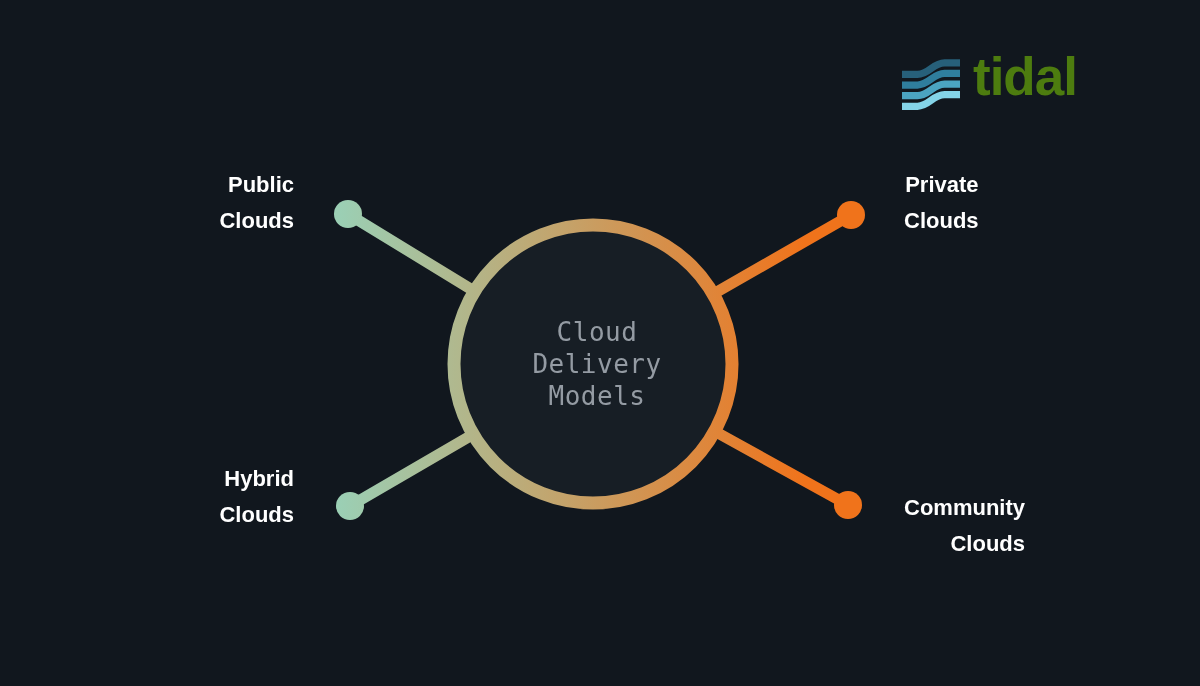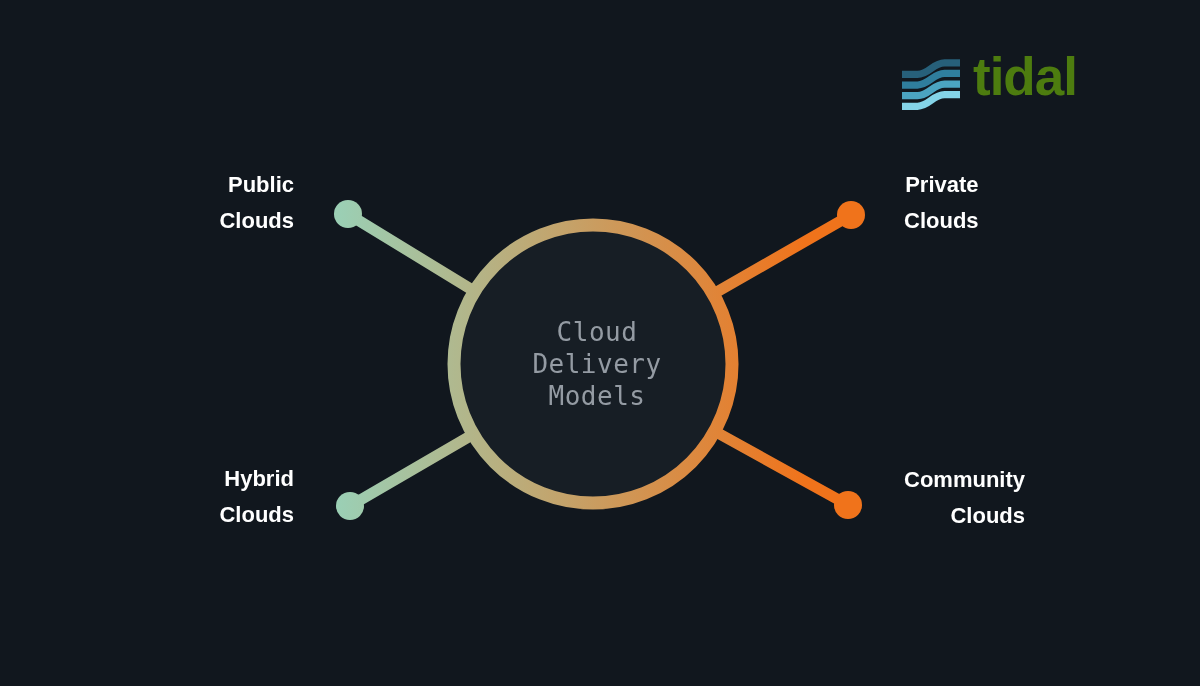--- a/index.html
+++ b/index.html
@@ -31,21 +31,21 @@
     font-weight: bold;
     font-size: 22px;
     line-height: 36px;
     white-space: nowrap;
   }
   .label.align-right { text-align: right; }
   .label.align-left  { text-align: right; }
   .label.tl { right: 906px; top: 167px; }
   .label.tr { left: 904px;  top: 167px; }
   .label.bl { right: 906px; top: 441px; margin-top: 20px; }
-  .label.br { left: 904px;  top: 462px; }
+  .label.br { left: 904px;  top: 490px; }
   .logo {
     position: absolute;
     left: 902px;
     top: 57px;
     display: flex;
     align-items: flex-start;
   }
   .logo-icon {
     width: 58px;
     height: 56px;

